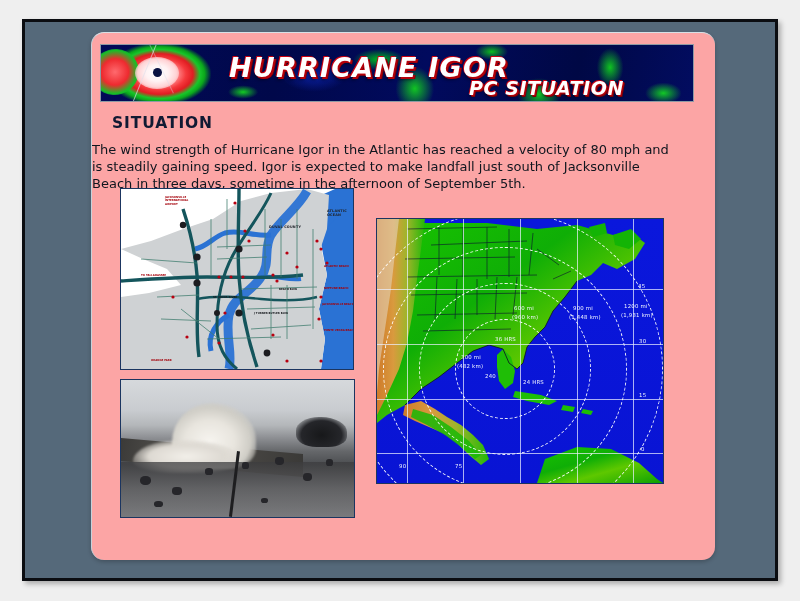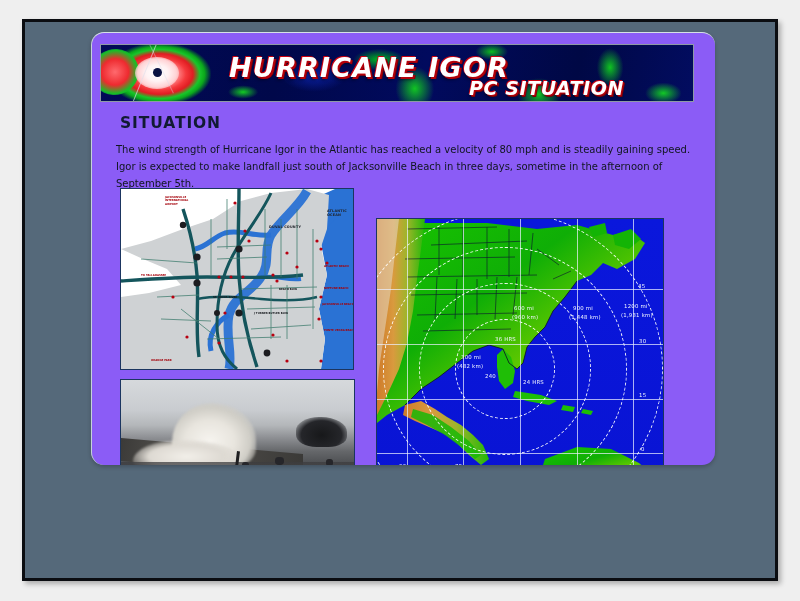--- a/index.html
+++ b/index.html
@@ -26,22 +26,22 @@
     border: 3px solid #0b0d11;
     box-shadow: 3px 3px 5px rgba(0,0,0,.28);
   }
 
   
   #content-panel {
     position: absolute;
     left: 66px;
     top: 10px;
     width: 624px;
-    height: 433px;
-    background: #8b5cf6;
+    height: 528px;
+    background: #fca5a5;
     border-radius: 13px 13px 13px 13px;
     border-top: 1px solid #d6e0e6;
     border-left: 1px solid #c6d2da;
     box-shadow: 0 2px 4px rgba(0,0,0,.22);
     overflow: hidden;
   }
 
   
   #banner {
     position: absolute;
@@ -131,32 +131,32 @@
     color: #ffffff;
     text-shadow:
       1.4px 1.4px 0 #b3000a, 2px 2px 0 #7a0006,
       -0.7px -0.7px 0 #cc0010, 0 2px 3px rgba(0,0,0,.45);
     white-space: nowrap;
   }
 
   
   #situation-heading {
     position: absolute;
-    left: 28px; top: 81px;
+    left: 20px; top: 81px;
     font-size: 15.5px;
     font-weight: bold;
     letter-spacing: .9px;
     color: #111a33;
     text-align: right;
   }
   #situation-text {
     position: absolute;
-    left: 24px; top: 108px;
+    left: 0; top: 108px;
     width: 589px;
-    font-size: 10px;
+    font-size: 13px;
     line-height: 17.2px;
     color: #10161f;
   }
 
   
   .img-frame {
     position: absolute;
     border: 1px solid #1b3560;
     overflow: hidden;
     background: #123;

